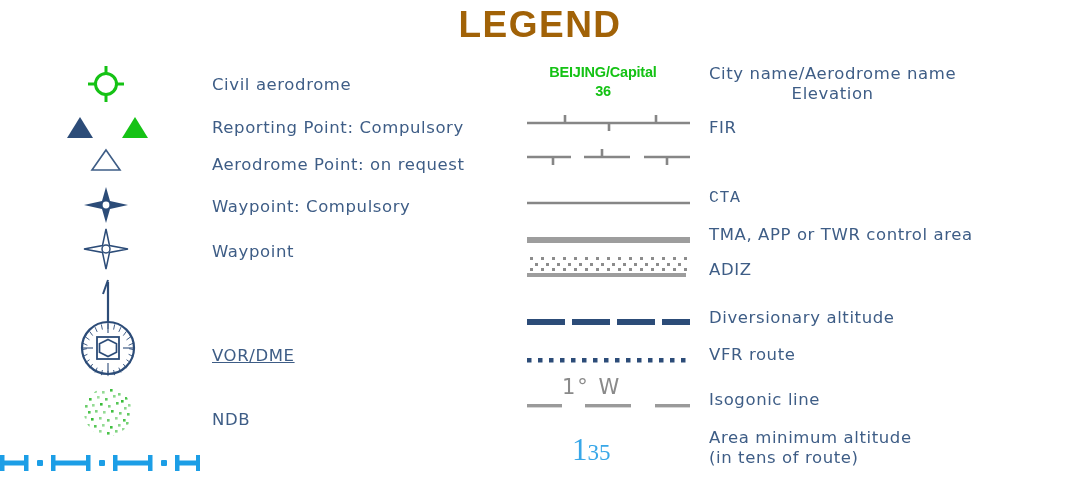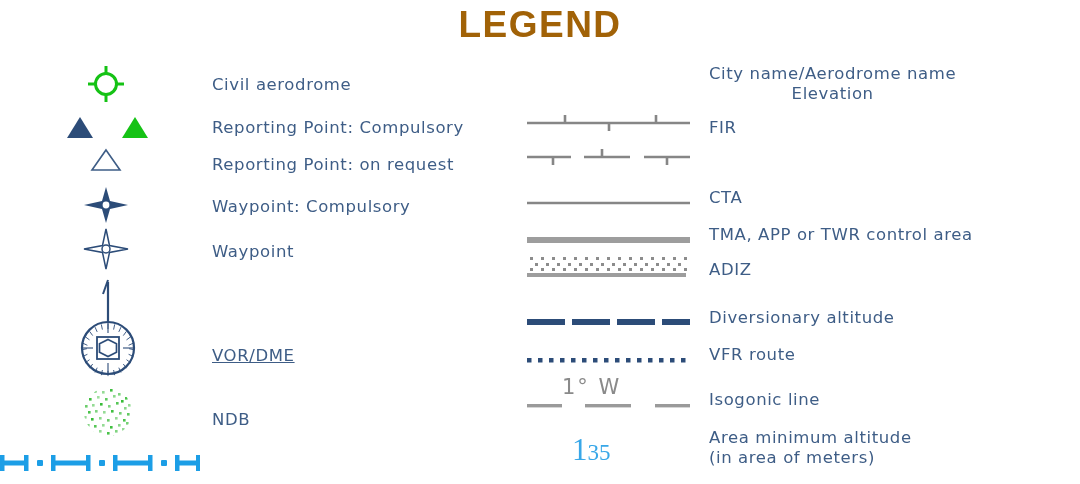--- a/index.html
+++ b/index.html
@@ -244,26 +244,30 @@
         <rect x="161" y="8" width="6" height="6" rx="1"></rect>
         <rect x="175" y="8.5" width="25" height="5"></rect>
         <rect x="175" y="3" width="4.5" height="16"></rect>
         <rect x="196" y="3" width="4.5" height="16"></rect>
       </g>
     </svg>
   </div>
 
   <div class="label" style="left:212px; top:75px;">Civil aerodrome</div>
   <div class="label" style="left:212px; top:118px;">Reporting Point: Compulsory</div>
-  <div class="label" style="left:212px; top:155px;">Reporting Point: on request</div>
+  <div class="label" style="left:212px; top:155px;">Aerodrome Point: on request</div>
   <div class="label" style="left:212px; top:197px;">Waypoint: Compulsory</div>
   <div class="label" style="left:212px; top:242px;">Waypoint</div>
   <div class="label" style="left:212px; top:346px;text-decoration:underline;">VOR/DME</div>
   <div class="label" style="left:212px; top:410px;">NDB</div>
 
+  <div class="city-name" style="left:528px; top:63px; width:150px;">
+    <div>BEIJING/Capital</div>
+    <div>36</div>
+  </div>
 
   <div class="sample" style="left:527px; top:110px;">
     <svg width="163" height="22" viewBox="0 0 163 22">
       <line x1="0" y1="13" x2="163" y2="13" stroke="#868686" stroke-width="2.6"></line>
       <line x1="38" y1="5" x2="38" y2="13" stroke="#868686" stroke-width="2.6"></line>
       <line x1="82" y1="13" x2="82" y2="21" stroke="#868686" stroke-width="2.6"></line>
       <line x1="129" y1="5" x2="129" y2="13" stroke="#868686" stroke-width="2.6"></line>
     </svg>
   </div>
 
@@ -393,25 +397,25 @@
   <div class="ama" style="left:572px; top:432px;">
     <span class="big">1</span><span class="small">35</span>
   </div>
 
   <div class="label l2" style="left:709px; top:64px;">
     <div>City name/Aerodrome name</div>
     <div style="text-align:center;">Elevation</div>
   </div>
 
   <div class="label" style="left:709px; top:118px;">FIR</div>
-  <div class="label" style="left:709px; top:188px;">CTA</div>
+  <div class="label" style="left:709px; top:188px;font-family:Liberation Mono, monospace;">CTA</div>
   <div class="label" style="left:709px; top:225px;">TMA, APP or TWR control area</div>
   <div class="label" style="left:709px; top:260px;">ADIZ</div>
   <div class="label" style="left:709px; top:308px;">Diversionary altitude</div>
   <div class="label" style="left:709px; top:345px;">VFR route</div>
   <div class="label" style="left:709px; top:390px;">Isogonic line</div>
 
   <div class="label l2" style="left:709px; top:428px;">
     <div>Area minimum altitude</div>
-    <div>(in area of meters)</div>
+    <div>(in tens of route)</div>
   </div>
 
 </div>
 
 </body></html>

